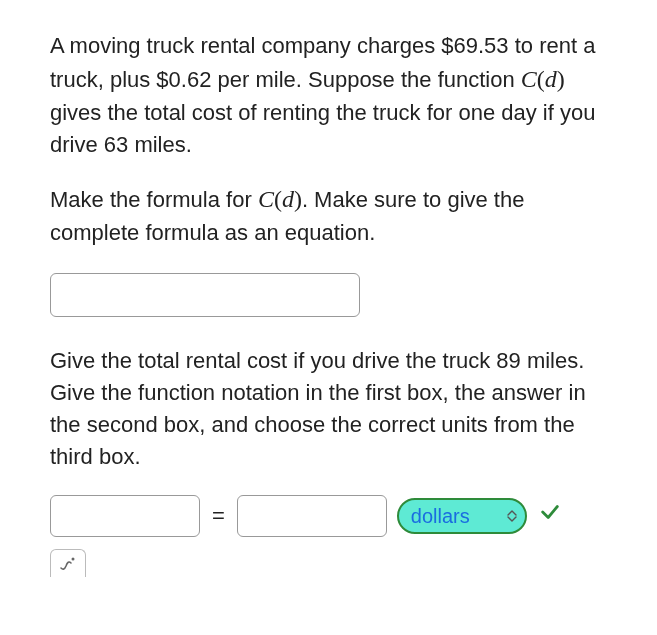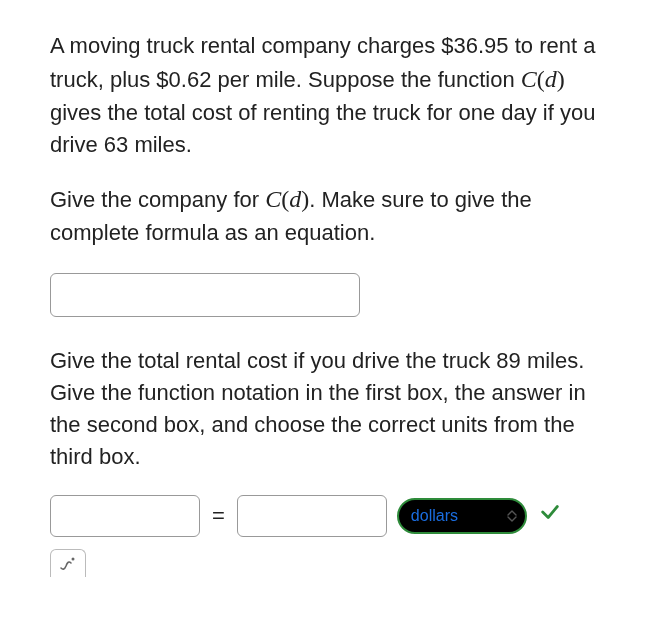--- a/index.html
+++ b/index.html
@@ -63,23 +63,23 @@
       position: relative;
       display: inline-flex;
       align-items: center;
     }
     .select-box {
       width: 130px;
       height: 36px;
       border: 2px solid #2e8b3a;
       border-radius: 18px;
       padding: 4px 26px 4px 12px;
-      font-size: 16px;
+      font-size: 20px;
       color: #1a6de0;
-      background: #000000;
+      background: #5eead4;
       appearance: none;
       -webkit-appearance: none;
       -moz-appearance: none;
       cursor: pointer;
     }
     .chevrons {
       position: absolute;
       right: 10px;
       top: 50%;
       transform: translateY(-50%);
@@ -106,25 +106,25 @@
       display: flex;
       align-items: center;
       justify-content: center;
       background: #fff;
     }
   </style>
 </head>
 <body>
 
 <div class="paragraph">
-  <span>A moving truck rental company charges $36.95 to rent a truck, plus $0.62 per mile. Suppose the function </span><span class="math-func"><span>C</span><span class="paren">(</span><span>d</span><span class="paren">)</span></span><span> gives the total cost of renting the truck for one day if you drive 63 miles.</span>
+  <span>A moving truck rental company charges $69.53 to rent a truck, plus $0.62 per mile. Suppose the function </span><span class="math-func"><span>C</span><span class="paren">(</span><span>d</span><span class="paren">)</span></span><span> gives the total cost of renting the truck for one day if you drive 63 miles.</span>
 </div>
 
 <div class="paragraph">
-  <span>Give the company for </span><span class="math-func"><span>C</span><span class="paren">(</span><span>d</span><span class="paren">)</span></span><span>. Make sure to give the complete formula as an equation.</span>
+  <span>Make the formula for </span><span class="math-func"><span>C</span><span class="paren">(</span><span>d</span><span class="paren">)</span></span><span>. Make sure to give the complete formula as an equation.</span>
 </div>
 
 <div class="paragraph">
   <input type="text" class="input-text" value="" style="">
 </div>
 
 <div class="paragraph">Give the total rental cost if you drive the truck 89 miles. Give the function notation in the first box, the answer in the second box, and choose the correct units from the third box.</div>
 
 <div class="answer-row">
   <input type="text" class="input-short" value="" style="">

